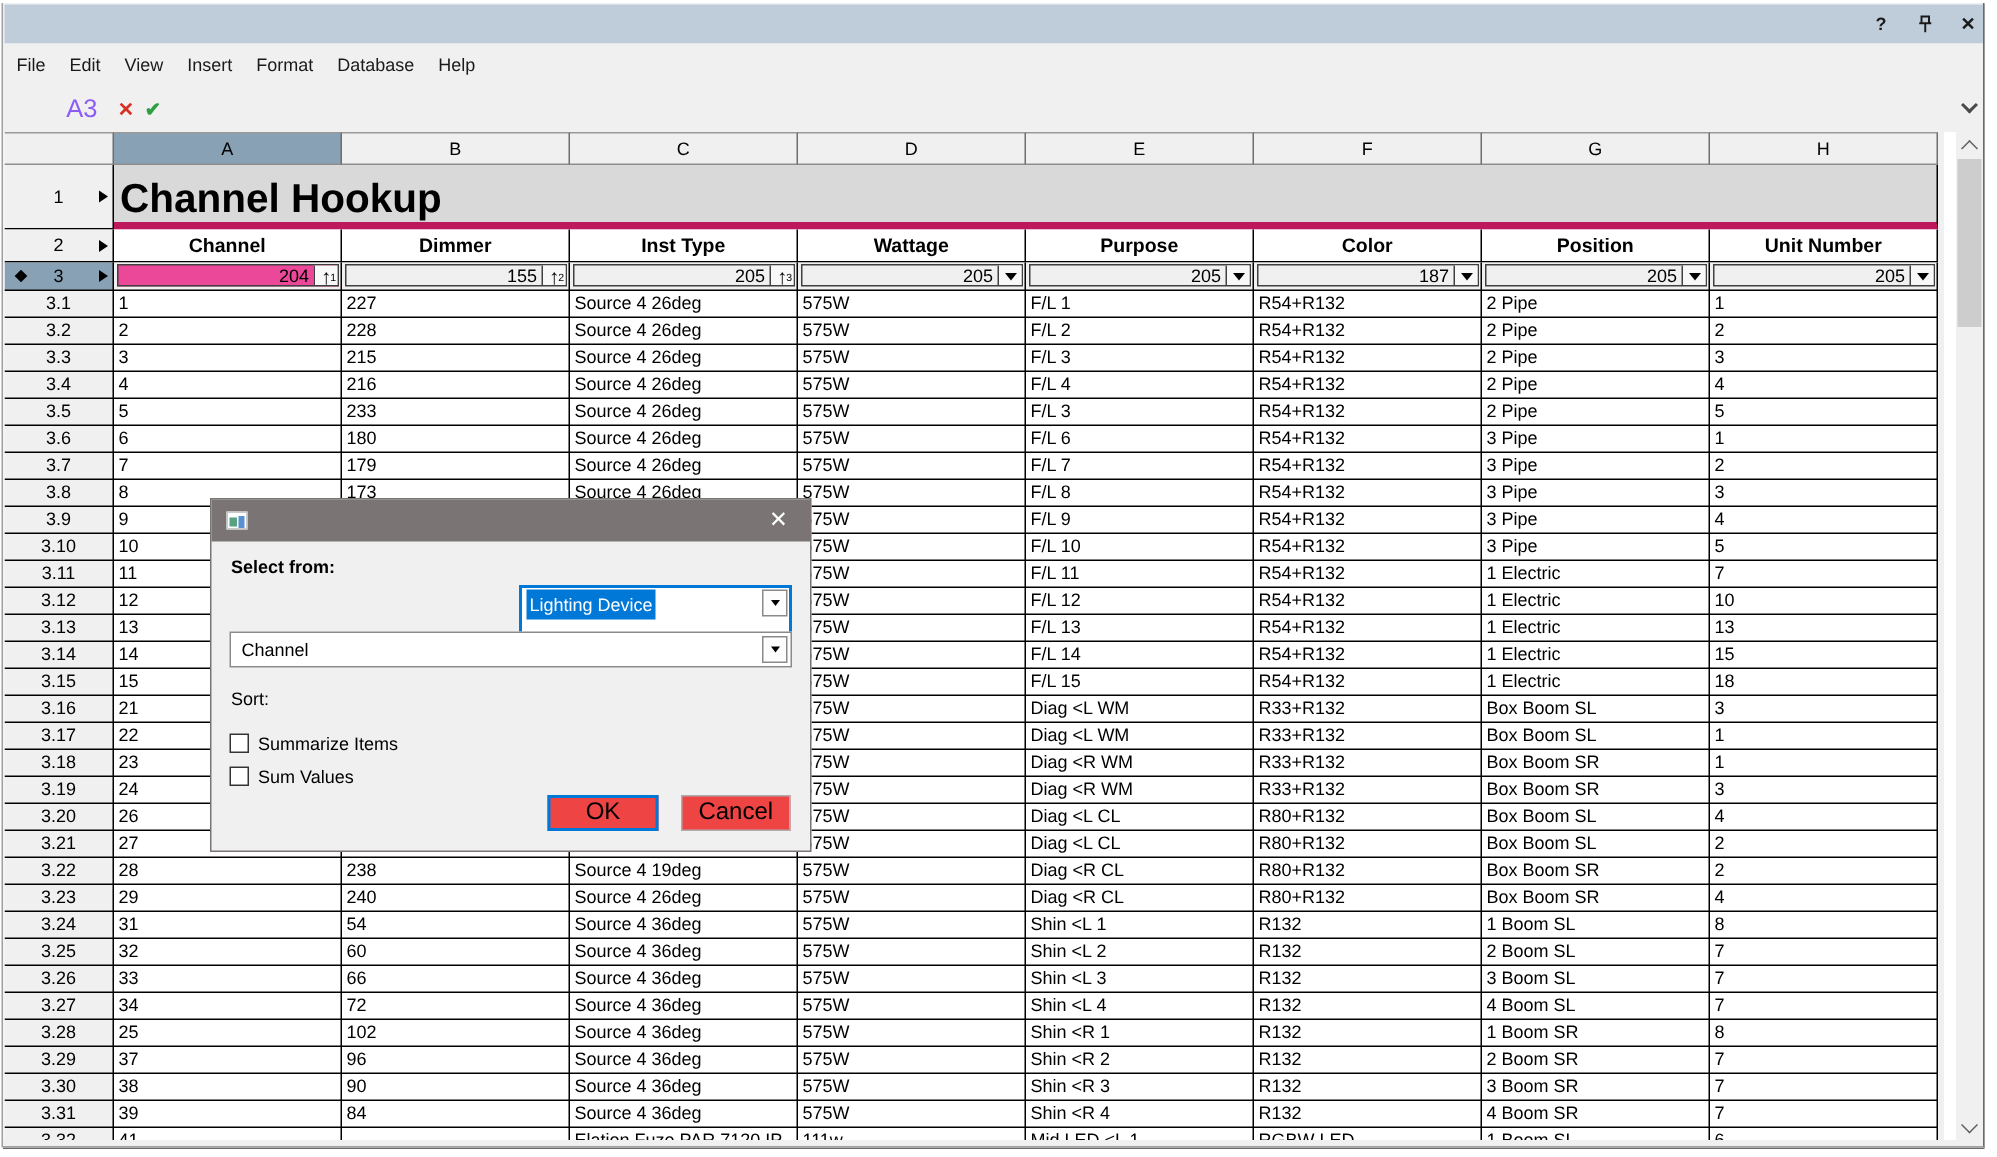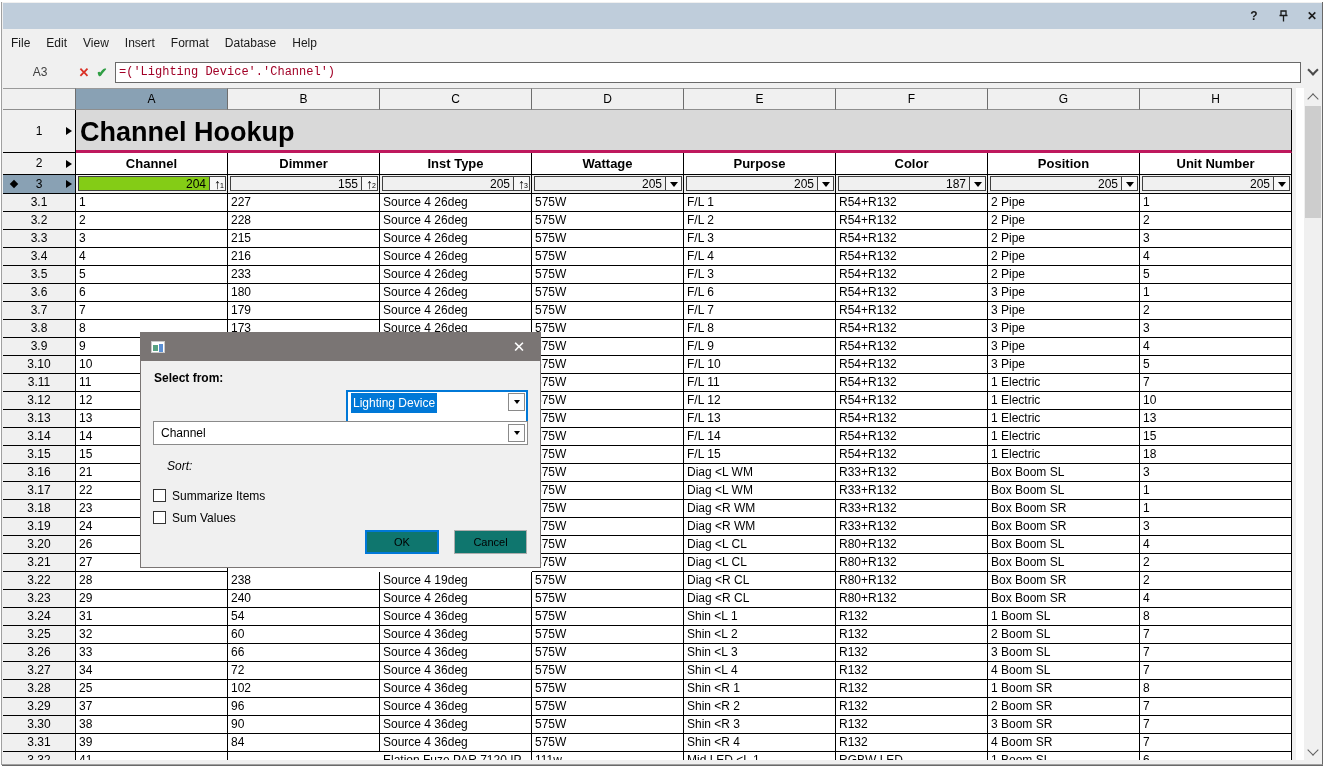--- a/index.html
+++ b/index.html
@@ -7,55 +7,55 @@
   .abs { position:absolute; }
 
   
   #win { left:2px; top:2px; width:1321px; height:763px; background:#f0f0f0; border-right:1px solid #696969; border-bottom:1px solid #a0a0a0; box-shadow:-1px 0 0 #a0a0a0, 0 1px 0 #696969; }
   #titlebar { left:3px; top:3px; width:1319px; height:26px; background:#bfcddb; }
   #title-text { left:8px; top:0; height:26px; line-height:26px; font-size:13px; font-weight:bold; color:#000; }
   .tb-btn { top:5px; width:18px; height:17px; text-align:center; line-height:17px; font-size:12px; font-weight:bold; color:#1a1a1a; }
   #menubar { left:3px; top:29px; width:1319px; height:28px; background:#f0f0f0; }
   .menu-item { display:inline-block; padding:0 8px; height:28px; line-height:28px; font-size:12px; color:#1a1a1a; }
   #formulabar { left:3px; top:57px; width:1319px; height:31px; background:#f0f0f0; }
-  #cellref { left:12px; top:0; width:50px; height:31px; line-height:31px; text-align:center; font-size:12px; color:#404040; }
+  #cellref { left:12px; top:0; width:50px; height:31px; line-height:31px; text-align:right; font-size:17px; color:#8b5cf6; }
   #fx-cancel { left:73px; top:0; width:16px; height:31px; line-height:31px; text-align:center; color:#d93025; font-weight:bold; font-size:13px; }
   #fx-accept { left:91px; top:0; width:16px; height:31px; line-height:31px; text-align:center; color:#2f9e44; font-weight:bold; font-size:13px; }
   #fx-input { left:112px; top:5px; width:1186px; height:21px; background:#fff; border:1px solid #696969; font-family:"Liberation Mono", monospace; font-size:12px; color:#a10026; line-height:19px; padding-left:3px; white-space:pre; }
   .chev { width:8px; height:8px; border-right:2px solid #4a4a4a; border-bottom:2px solid #4a4a4a; transform:rotate(45deg); display:inline-block; }
   #fx-chev { left:1306px; top:9px; }
 
   
   #grid { left:3px; top:88px; width:1289px; height:672px; background:#fff; overflow:hidden; }
   .grow { display:flex; width:1289px; }
   .cell { border-right:1px solid #000; border-bottom:1px solid #000; overflow:hidden; white-space:nowrap; }
   .hcell { border-right:1px solid #6e6e6e; border-bottom:1px solid #5a5a5a; border-top:1px solid #9a9a9a; background:#f0f0f0; text-align:center; font-size:12px; color:#000; }
   .w-rh { width:73px; } .w-a { width:152px; } .w-c { width:152px; }
   #colhead { height:22px; }
   #colhead .hcell { height:22px; line-height:21px; border-bottom-color:#8e8e8e; }
   #colhead .sel { background:#89a1b4; }
   .rowhdr { width:73px; background:#f0f0f0; border-right:1px solid #000; border-bottom:1px solid #000; text-align:center; font-size:12px; color:#000; position:relative; }
   .arr-r { position:absolute; right:3px; top:50%; margin-top:-4px; width:0; height:0; border-left:6px solid #000; border-top:4px solid transparent; border-bottom:4px solid transparent; }
   #row1 { height:43px; }
   #row1 .rowhdr { line-height:42px; }
-  #row1-title { width:1216px; background:#d9d9d9; border-right:1px solid #000; border-bottom:3px solid #be185d; font-size:27px; font-weight:bold; color:#000; line-height:44px; padding-left:4px; }
+  #row1-title { width:1216px; background:#d9d9d9; border-right:1px solid #000; border-bottom:5px solid #be185d; font-size:27px; font-weight:bold; color:#000; line-height:44px; padding-left:4px; }
   #row2 { height:22px; }
   #row2 .rowhdr { line-height:21px; }
   #row2 .cell { background:#fff; font-size:13px; font-weight:bold; text-align:center; line-height:21px; }
   #row3 { height:19px; }
   #row3 .rowhdr { background:#89a1b4; line-height:18px; }
   .diamond { position:absolute; left:8px; top:50%; width:6px; height:6px; margin-top:-3px; background:#000; transform:rotate(45deg); }
   .sumcell { background:#f0f0f0; padding:1px 1px 1px 2px; }
   .sumbox { display:flex; height:15px; border:1px solid #404040; background:#f0f0f0; }
-  .sumbox.active { background:#84cc16; }
+  .sumbox.active { background:#ec4899; }
   .sumval { flex:1; text-align:right; font-size:12px; line-height:14px; padding-right:3px; color:#000; }
   .sumbtn { width:16px; border-left:1px solid #404040; background:#f8f8f8; position:relative; font-size:14px; font-weight:bold; line-height:14px; text-align:center; color:#000; }
   .sumbtn .ord { position:absolute; right:1px; bottom:-3px; font-size:7px; font-weight:normal; }
   .tri-dn { position:absolute; left:50%; top:50%; margin:-2px 0 0 -4px; width:0; height:0; border-left:4px solid transparent; border-right:4px solid transparent; border-top:5px solid #000; }
-  .drow { height:18px;align-items:center; }
+  .drow { height:18px; }
   .drow .rowhdr { line-height:17px; }
   .drow .cell { background:#fff; font-size:12px; color:#000; line-height:17px; padding-left:3px; }
 
   
   #gap-strip { left:1296px; top:88px; width:8px; height:672px; background:#fff; }
   #vscroll { left:1304px; top:88px; width:18px; height:672px; background:#f0f0f0; }
   .sb-arrow { left:0; width:18px; height:18px; }
   .sb-arrow .chev { border-color:#606060; border-width:1.5px; position:absolute; left:5px; }
   #sb-up .chev { top:7px; transform:rotate(-135deg); }
   #sb-down .chev { top:4px; transform:rotate(45deg); }
@@ -69,21 +69,21 @@
   #dlg-icon .ic-g { position:absolute; left:7px; top:2px; width:4px; height:8px; background:#5b8fd4; }
   #dlg-close { right:10px; top:4px; width:22px; height:20px; color:#fff; font-size:15px; line-height:20px; text-align:center; font-weight:normal; }
   .dlg-label { font-size:12px; color:#000; }
   .combo { background:#fff; border:1px solid #7a7a7a; font-size:12px; color:#000; }
   .combo .txt { position:absolute; left:7px; top:0; line-height:22px; }
   .combo .chev { position:absolute; right:9px; top:7px; width:7px; height:7px; border-width:1.5px; border-color:#444; }
   .combo2 { background:#fff; border:1px solid #8a8a8a; }
   .dd-btn { position:absolute; right:2px; top:2px; width:17px; height:18px; background:#fdfdfd; border:1px solid #8a8a8a; }
   .dd-btn .tri { position:absolute; left:50%; top:50%; margin:-2px 0 0 -3px; width:0; height:0; border-left:3px solid transparent; border-right:3px solid transparent; border-top:4px solid #000; }
   .cb-box { width:13px; height:13px; background:#fff; border:1px solid #333; }
-  .dlg-btn { background:#0f766e; font-size:11px; text-align:center; color:#000; }
+  .dlg-btn { background:#ef4444; font-size:16px; text-align:center; color:#000; }
 </style>
 </head>
 <body>
 
 <div id="win" class="abs"></div>
 
 <div id="titlebar" class="abs">
   <div class="tb-btn abs" style="left:1242px;">?</div>
   <div class="tb-btn abs" style="left:1272px;">
     <svg width="12" height="13" viewBox="0 0 12 13" style="margin-top:2px;">
@@ -92,21 +92,20 @@
   </div>
   <div class="tb-btn abs" style="left:1300px;">✕</div>
 </div>
 
 <div id="menubar" class="abs"><div class="menu-item">File</div><div class="menu-item">Edit</div><div class="menu-item">View</div><div class="menu-item">Insert</div><div class="menu-item">Format</div><div class="menu-item">Database</div><div class="menu-item">Help</div></div>
 
 <div id="formulabar" class="abs">
   <div id="cellref" class="abs">A3</div>
   <div id="fx-cancel" class="abs">✕</div>
   <div id="fx-accept" class="abs">✔</div>
-  <div id="fx-input" class="abs">=('Lighting Device'.'Channel')</div>
   <span id="fx-chev" class="chev abs"></span>
 </div>
 
 <div id="grid" class="abs">
   <div id="colhead" class="grow">
     <div class="hcell w-rh"></div>
   <div class="hcell w-a sel">A</div>
       <div class="hcell w-c">B</div>
       <div class="hcell w-c">C</div>
       <div class="hcell w-c">D</div>
@@ -573,21 +572,21 @@
     <span class="dd-btn" style="top:1px; right:1px;">
         <span class="tri"></span>
       </span>
   </div>
   <div class="combo combo2 abs" style="left:12px; top:88px; width:375px; height:24px;">
     <span class="txt">Channel</span>
     <span class="dd-btn">
         <span class="tri"></span>
       </span>
   </div>
-  <div class="dlg-label abs" style="left:26px; top:126px;font-style:italic;">Sort:</div>
+  <div class="dlg-label abs" style="left:13px; top:126px;">Sort:</div>
   <div class="abs" style="left:12px; top:155px;">
     <span class="cb-box abs" style="left:0; top:1px;"></span>
     <span class="dlg-label abs" style="left:19px; top:1px; white-space:nowrap;">Summarize Items</span>
   </div>
   <div class="abs" style="left:12px; top:177px;">
     <span class="cb-box abs" style="left:0; top:1px;"></span>
     <span class="dlg-label abs" style="left:19px; top:1px; white-space:nowrap;">Sum Values</span>
   </div>
   <div class="dlg-btn abs" style="left:224px; top:197px; width:74px; height:24px; border:2px solid #0078d7; line-height:20px;">OK</div>
   <div class="dlg-btn abs" style="left:313px; top:197px; width:73px; height:24px; border:1px solid #adadad; line-height:22px;">Cancel</div>

